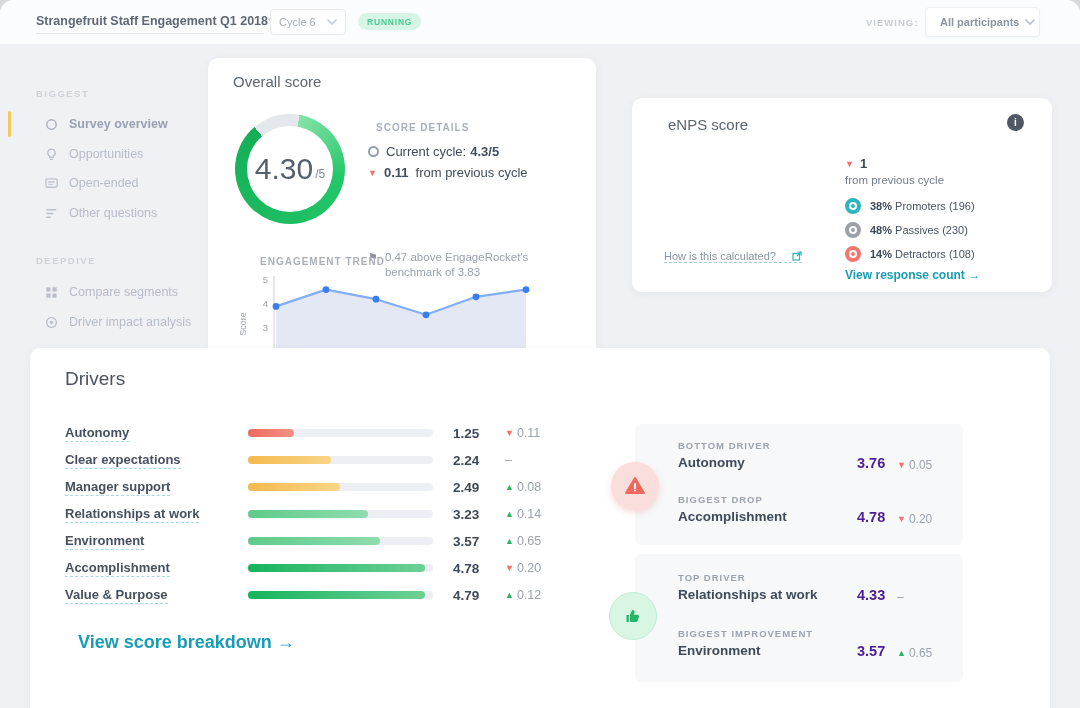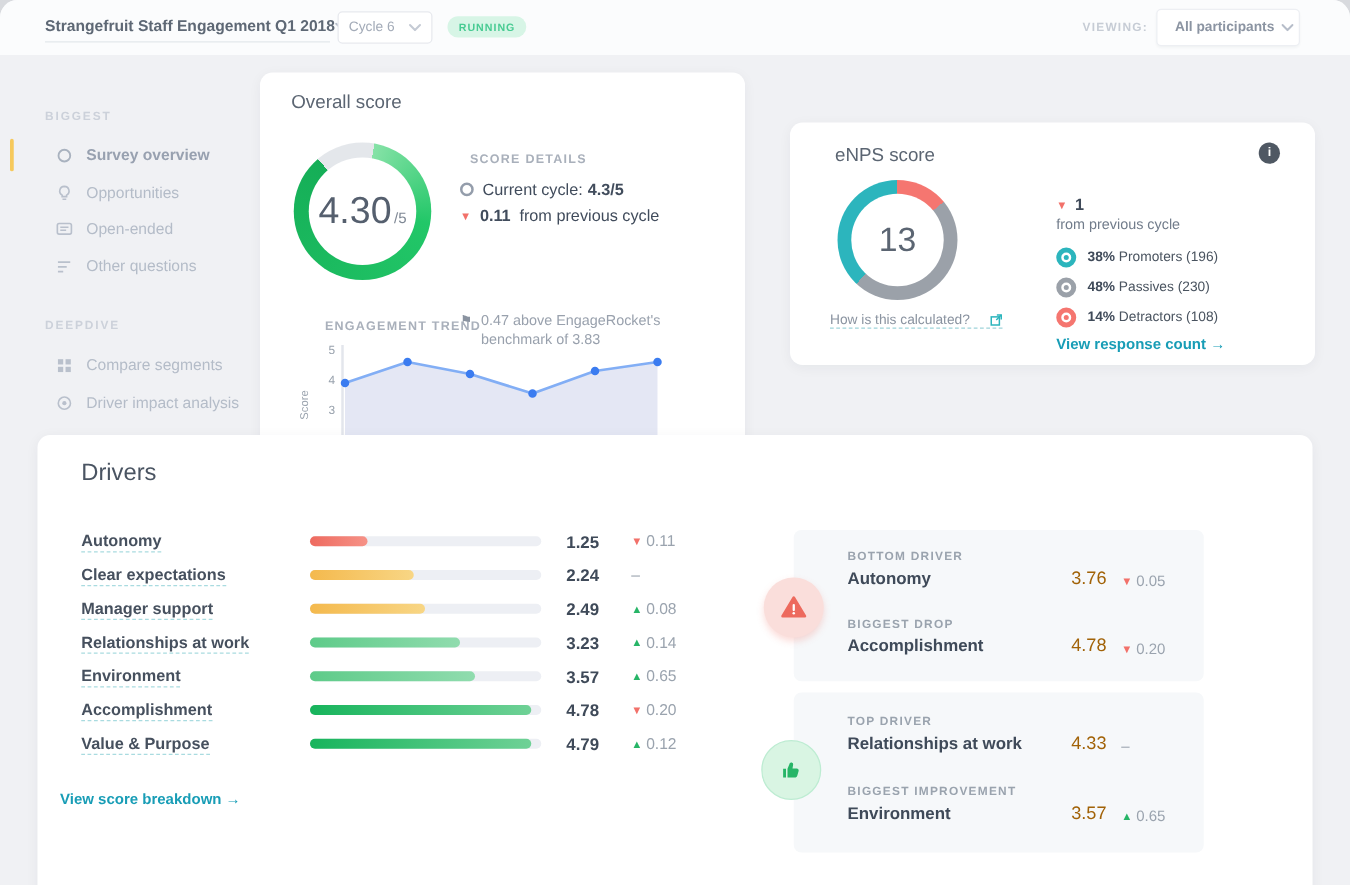--- a/index.html
+++ b/index.html
@@ -72,27 +72,27 @@
   .response-link { position:absolute; left:213px; top:170px; font-size:12px; }
 
   
   .drivers-card .card-title { position:absolute; left:35px; top:20px; font-size:19px; color:#4a5462; }
   .driver-row { position:absolute; left:35px; width:520px; height:22px; display:flex; align-items:center; }
   .driver-row .lbl { font-size:13px; font-weight:700; color:#46505e; border-bottom:1px dashed #a9dbe0; padding-bottom:1px; cursor:pointer; white-space:nowrap; }
   .bar-track { position:absolute; left:183px; top:7px; width:185px; height:8px; border-radius:4px; background:#edeff4; }
   .bar-fill { height:8px; border-radius:4px; }
   .driver-row .val { position:absolute; left:388px; font-size:13.5px; font-weight:700; color:#3f4a59; }
   .driver-row .chg { position:absolute; left:440px; display:flex; align-items:center; gap:3px; font-size:12.5px; color:#9aa3ae; }
-  .breakdown-link { position:absolute; left:18px; top:284px; font-size:12px; }
+  .breakdown-link { position:absolute; left:48px; top:284px; font-size:18px; }
   .hl-panel { position:absolute; left:605px; width:328px; background:#f6f8fa; border-radius:6px; }
   .hl-panel-1 { top:76px; height:121px; }
   .hl-panel-2 { top:206px; height:128px; }
   .hl-entry-h { position:absolute; left:43px; font-size:9.5px; font-weight:700; letter-spacing:1px; color:#9aa3ae; }
   .hl-entry-n { position:absolute; left:43px; font-size:13.5px; font-weight:700; color:#3f4a59; }
-  .hl-entry-v { position:absolute; left:222px; font-size:14.5px; font-weight:400; color:#a16207; }
+  .hl-entry-v { position:absolute; left:222px; font-size:14.5px; font-weight:700; color:#4c1d95; }
   .hl-entry-c { position:absolute; left:262px; display:flex; align-items:center; gap:3px; font-size:12px; color:#9aa3ae; }
   .badge { position:absolute; width:48px; height:48px; border-radius:50%; display:flex; align-items:center; justify-content:center; }
   .badge-warning { left:581px; top:114px; background:#fadedb; box-shadow:0 3px 6px rgba(240,110,100,.25); }
   .badge-thumb { left:579px; top:244px; background:#d9f5e3; border:1px solid #bdecd2; }
 
   .chev { flex:0 0 auto; }
 </style>
 </head>
 <body>
 
@@ -222,25 +222,20 @@
           <circle cx="188" cy="42.800000000000004" r="3.4" fill="#3b7cf0"></circle>
           <circle cx="238" cy="24.800000000000004" r="3.4" fill="#3b7cf0"></circle>
           <circle cx="288" cy="17.60000000000001" r="3.4" fill="#3b7cf0"></circle>
         </svg></div>
   </div>
 
   <div class="card enps-card">
     <div class="card-title">eNPS score</div>
     <div class="info-icon">i</div>
 
-    <div class="donut enps-donut" id="enps-donut" style="background: conic-gradient(rgb(245, 118, 112) 0deg, rgb(245, 118, 112) 50.4deg, rgb(155, 161, 169) 50.4deg, rgb(155, 161, 169) 223.2deg, rgb(44, 181, 189) 223.2deg, rgb(44, 181, 189) 360deg);">
-      <div class="hole">
-          <span class="v">13</span>
-        </div>
-    </div>
     <div class="calc-link">
       <span>How is this calculated?</span>
       <svg width="10" height="10" viewBox="0 0 10 10">
           <rect x="1" y="2.5" width="6.5" height="6.5" fill="none" stroke="#2cb5bd" stroke-width="1.2"></rect>
           <polyline points="5.5,1 9,1 9,4.5" fill="none" stroke="#2cb5bd" stroke-width="1.2"></polyline>
           <line x1="9" y1="1" x2="5" y2="5" stroke="#2cb5bd" stroke-width="1.2"></line>
         </svg>
     </div>
 
     <div class="enps-change">

